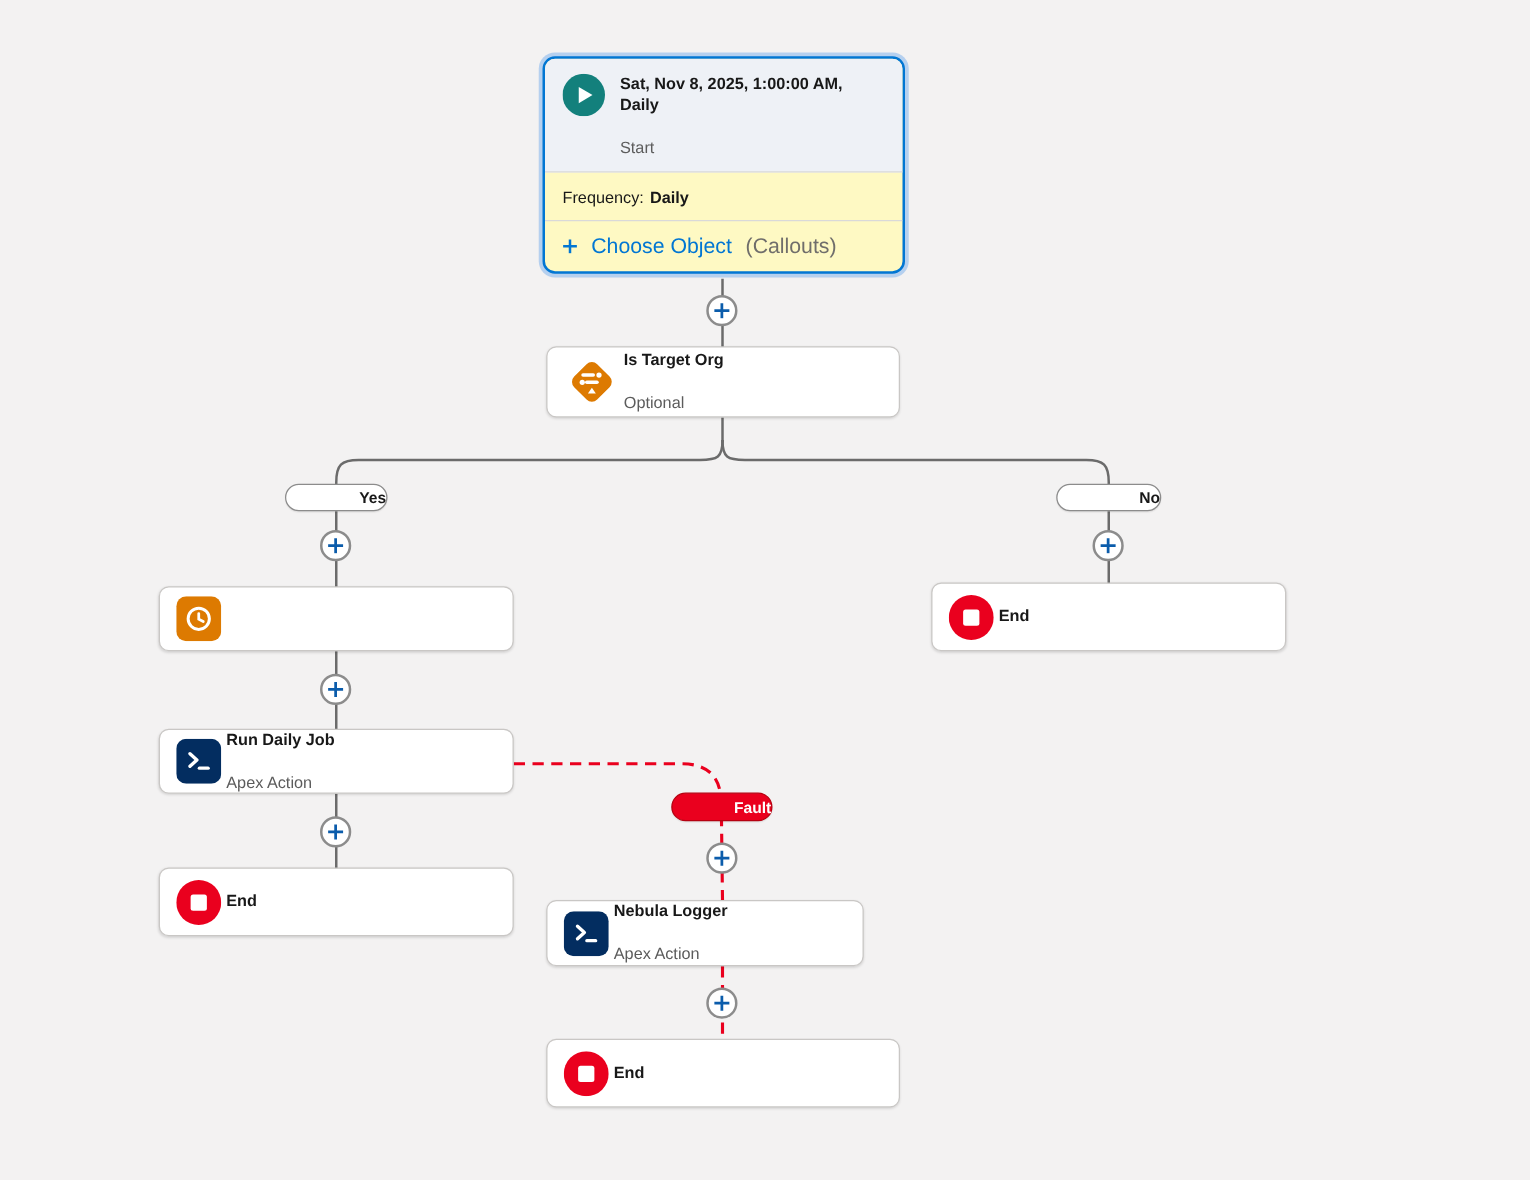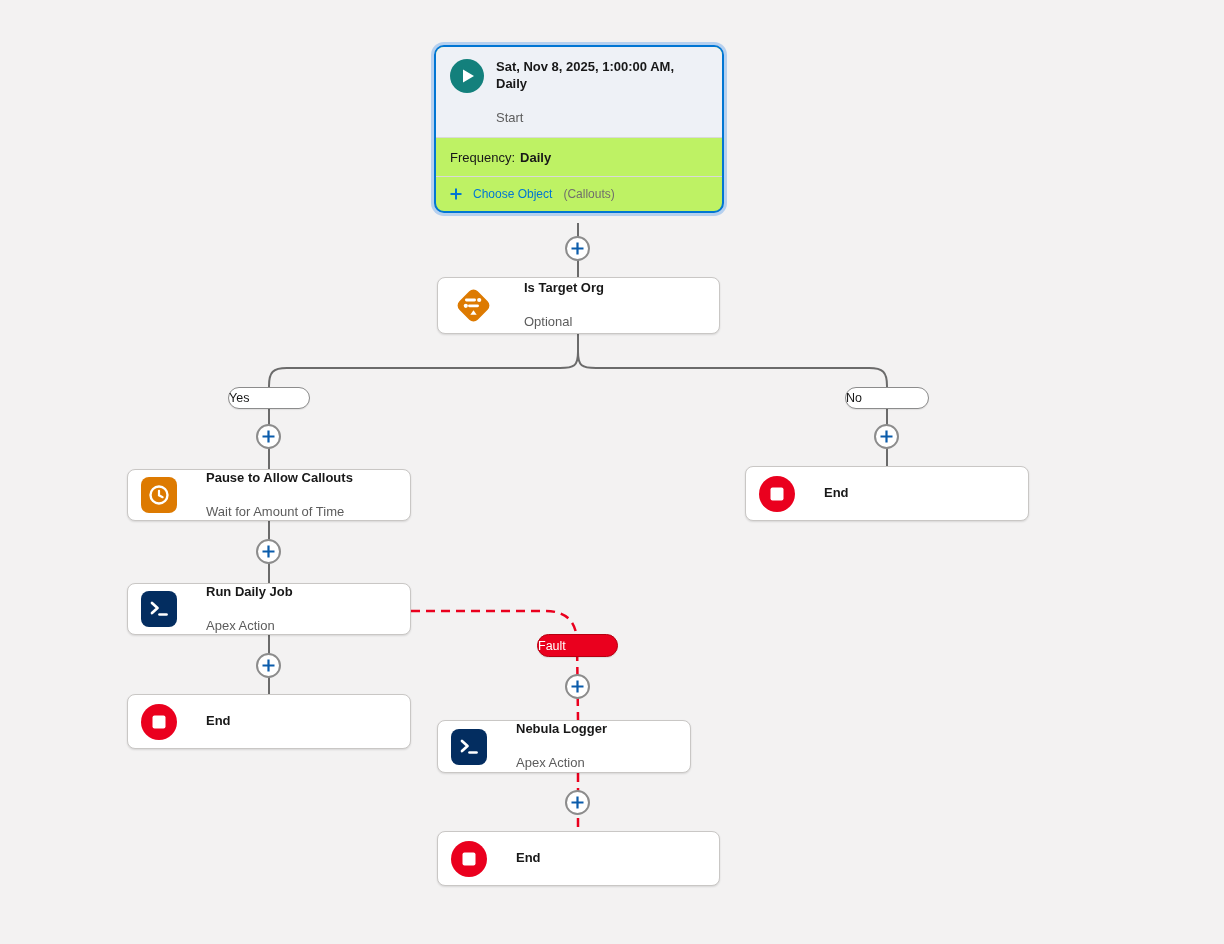--- a/index.html
+++ b/index.html
@@ -10,45 +10,45 @@
     --subtitle-text:#5c5c5c; --start-header-bg:#eef1f6;
   }
   html,body{margin:0;padding:0;}
   body{background:var(--canvas-bg);font-family:"Liberation Sans","DejaVu Sans",sans-serif;}
   .canvas{position:relative;width:1224px;height:944px;overflow:hidden;background:var(--canvas-bg);}
   .connector-layer{position:absolute;left:0;top:0;z-index:1;}
   .c-gray{stroke:var(--connector);stroke-width:2;fill:none;}
   .c-red{stroke:var(--fault);stroke-width:2.5;fill:none;stroke-dasharray:9 6;}
   .node{position:absolute;background:#fff;border:1px solid var(--node-border);
     border-radius:8px;box-shadow:0 1px 2px rgba(0,0,0,.12);display:flex;align-items:center;
-    gap:29px;padding:0 13px;box-sizing:border-box;z-index:2;cursor:pointer;}
+    gap:4px;padding:0 13px;box-sizing:border-box;z-index:2;cursor:pointer;}
   .icon{flex:0 0 auto;display:flex;align-items:center;}
   .txt{display:flex;flex-direction:column;justify-content:center;}
   .title{font-weight:bold;font-size:13px;color:var(--title-text);line-height:1.3;}
   .sub{font-size:13px;color:var(--subtitle-text);line-height:1.3;margin-top:17px;}
   .plus{position:absolute;width:25px;height:25px;border-radius:50%;background:#fff;
     border:2px solid #8c8c8c;box-sizing:border-box;display:flex;align-items:center;
     justify-content:center;z-index:3;cursor:pointer;}
   .plus-glyph{stroke:var(--plus);stroke-width:2.2;}
   .pill{position:absolute;box-sizing:border-box;background:#fff;border:1.5px solid #8c8c8c;
-    border-radius:12px;display:flex;align-items:center;justify-content:flex-start;
-    font-size:12.5px;font-weight:normal;color:#181818;z-index:3;box-shadow:0 1px 1px rgba(0,0,0,.08);}
+    border-radius:12px;display:flex;align-items:center;justify-content:flex-end;
+    font-size:12.5px;font-weight:bold;color:#181818;z-index:3;box-shadow:0 1px 1px rgba(0,0,0,.08);}
   .pill.fault-pill{background:var(--fault);border-color:#b60010;color:#fff;}
-  .start{position:absolute;left:434px;top:45px;width:290px;background:#bef264;
+  .start{position:absolute;left:434px;top:45px;width:290px;background:#fef9c3;
     border:2px solid var(--selection);border-radius:10px;box-sizing:border-box;
     box-shadow:0 0 0 3px var(--selection-halo),0 1px 3px rgba(0,0,0,.15);
     z-index:2;overflow:hidden;cursor:pointer;}
   .start-header{background:var(--start-header-bg);display:flex;gap:12px;
     padding:12px 14px 10px;align-items:flex-start;border-bottom:1px solid #d9d9d9;}
   .start-body{padding:9px 14px 7px;font-size:13px;color:#181818;}
   .start-row{display:flex;align-items:baseline;gap:5px;line-height:22px;white-space:nowrap;}
   .start-row b{font-weight:bold;}
   .edit-link{margin-left:auto;color:var(--link);cursor:pointer;}
   .start-footer{border-top:1px solid #d9d9d9;padding:10px 14px;display:flex;
-    align-items:center;gap:11px;font-size:12px;cursor:pointer;}
+    align-items:center;gap:11px;font-size:17px;cursor:pointer;}
   .choose-label{color:var(--link);}
   .optional-label{color:#706e6b;}
   .link-plus{stroke:var(--link);stroke-width:2;}
 </style>
 </head>
 <body>
 
 <div class="canvas">
 
   <svg class="connector-layer" width="1224" height="944">
@@ -119,24 +119,20 @@
   </div>
 
   <div class="node" style="left:127px;top:469px;width:284px;height:52px">
     <span class="icon" style="color:var(--decision-orange)">
       <svg width="36" height="36" viewBox="0 0 36 36">
         <rect width="36" height="36" rx="8" fill="currentColor"></rect>
         <circle cx="18" cy="18" r="8.5" stroke="#fff" stroke-width="2.4" fill="none"></circle>
         <path d="M18 13.8 V18.3 L21.6 20.2" stroke="#fff" stroke-width="2.2" fill="none" stroke-linecap="round"></path>
       </svg>
     </span>
-    <span class="txt">
-      <span class="title">Pause to Allow Callouts</span>
-      <span class="sub">Wait for Amount of Time</span>
-    </span>
   </div>
 
   <div class="node" style="left:127px;top:583px;width:284px;height:52px">
     <span class="icon" style="color:var(--apex-navy)">
       <svg width="36" height="36" viewBox="0 0 36 36">
         <rect width="36" height="36" rx="8" fill="currentColor"></rect>
         <path d="M11 12 L16.5 17 L11 22" stroke="#fff" stroke-width="2.7" fill="none" stroke-linecap="round" stroke-linejoin="round"></path>
         <path d="M18.5 23.5 H25.5" stroke="#fff" stroke-width="2.7" stroke-linecap="round"></path>
       </svg>
     </span>

